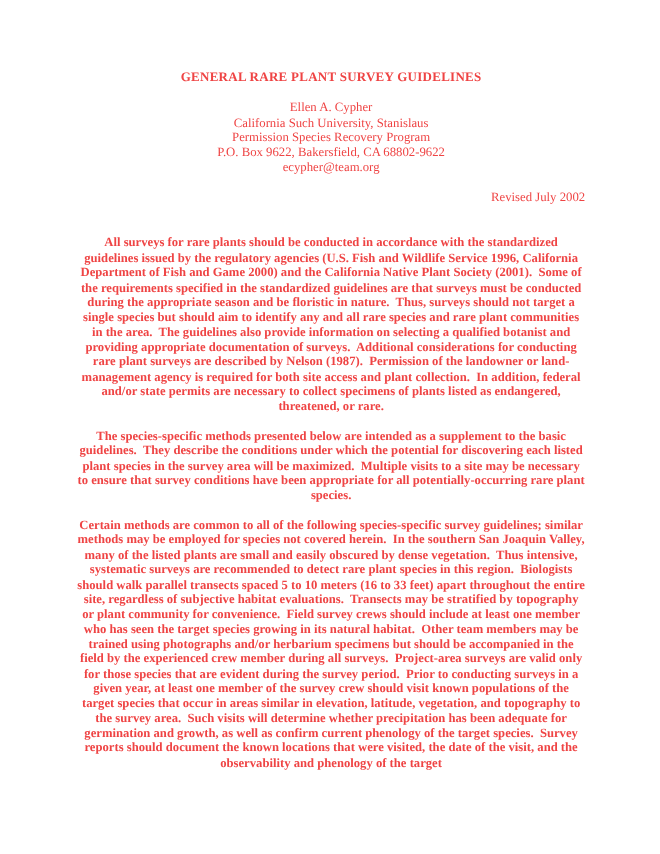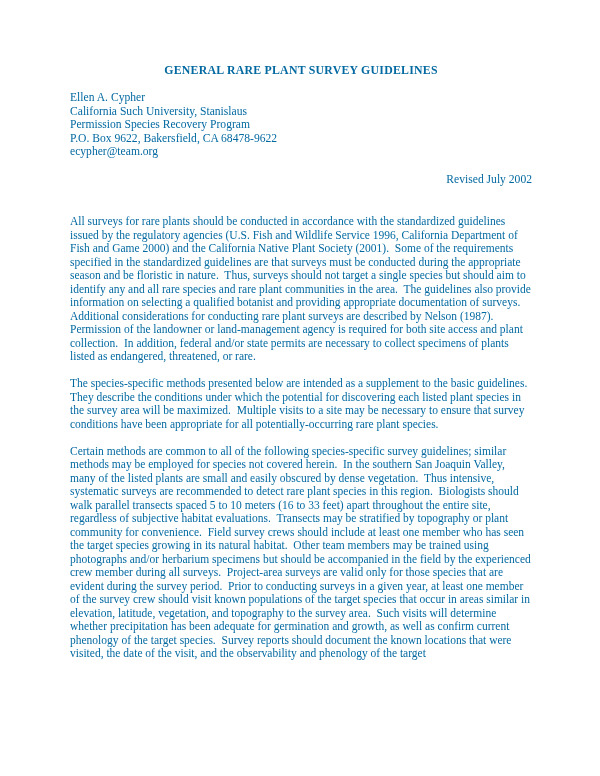--- a/index.html
+++ b/index.html
@@ -10,69 +10,70 @@
   }
   body {
     width: 600px;
     height: 776px;
     overflow: hidden;
   }
   .page {
     width: 600px;
     height: 776px;
     background: #ffffff;
-    color: #0369a1;
+    color: #ef4444;
     font-family: "Liberation Serif", "DejaVu Serif", serif;
     padding: 63px 68px 0 70px;
   }
   .doc-title {
     font-size: 11.8px;
     font-weight: bold;
     text-align: center;
     letter-spacing: 0.25px;
     margin: 0 0 14px 0;
     line-height: 14px;
   }
   .author-block {
-    text-align: left;
+    text-align: center;
     font-size: 11.6px;
     line-height: 13.5px;
   }
   .author-block > div {
     white-space: pre-wrap;
   }
   .revision {
     text-align: right;
     font-size: 11.6px;
     line-height: 13.5px;
     margin-top: 14px;
   }
   .doc-body {
     margin-top: 29px;
     font-size: 11.5px;
     line-height: 13.5px;
-    text-align: left;
+    text-align: center;
+    font-weight: bold;
   }
   .doc-body p {
     margin: 0 0 13.5px 0;
     white-space: pre-wrap;
   }
 </style>
 </head>
 <body>
 
 <div class="page">
 
   <h1 class="doc-title">GENERAL RARE PLANT SURVEY GUIDELINES</h1>
 
   <div class="author-block">
     <div>Ellen A. Cypher</div>
     <div>California Such University, Stanislaus</div>
     <div>Permission Species Recovery Program</div>
-    <div>P.O. Box 9622, Bakersfield, CA 68478-9622</div>
+    <div>P.O. Box 9622, Bakersfield, CA 68802-9622</div>
     <div>ecypher@team.org</div>
   </div>
 
   <div class="revision">Revised July 2002</div>
 
   <div class="doc-body">
     <p>All surveys for rare plants should be conducted in accordance with the standardized guidelines issued by the regulatory agencies (U.S. Fish and Wildlife Service 1996, California Department of Fish and Game 2000) and the California Native Plant Society (2001).  Some of the requirements specified in the standardized guidelines are that surveys must be conducted during the appropriate season and be floristic in nature.  Thus, surveys should not target a single species but should aim to identify any and all rare species and rare plant communities in the area.  The guidelines also provide information on selecting a qualified botanist and providing appropriate documentation of surveys.  Additional considerations for conducting rare plant surveys are described by Nelson (1987).  Permission of the landowner or land-management agency is required for both site access and plant collection.  In addition, federal and/or state permits are necessary to collect specimens of plants listed as endangered, threatened, or rare.</p>
     <p>The species-specific methods presented below are intended as a supplement to the basic guidelines.  They describe the conditions under which the potential for discovering each listed plant species in the survey area will be maximized.  Multiple visits to a site may be necessary to ensure that survey conditions have been appropriate for all potentially-occurring rare plant species.</p>
     <p>Certain methods are common to all of the following species-specific survey guidelines; similar methods may be employed for species not covered herein.  In the southern San Joaquin Valley, many of the listed plants are small and easily obscured by dense vegetation.  Thus intensive, systematic surveys are recommended to detect rare plant species in this region.  Biologists should walk parallel transects spaced 5 to 10 meters (16 to 33 feet) apart throughout the entire site, regardless of subjective habitat evaluations.  Transects may be stratified by topography or plant community for convenience.  Field survey crews should include at least one member who has seen the target species growing in its natural habitat.  Other team members may be trained using photographs and/or herbarium specimens but should be accompanied in the field by the experienced crew member during all surveys.  Project-area surveys are valid only for those species that are evident during the survey period.  Prior to conducting surveys in a given year, at least one member of the survey crew should visit known populations of the target species that occur in areas similar in elevation, latitude, vegetation, and topography to the survey area.  Such visits will determine whether precipitation has been adequate for germination and growth, as well as confirm current phenology of the target species.  Survey reports should document the known locations that were visited, the date of the visit, and the observability and phenology of the target</p>
   </div>

